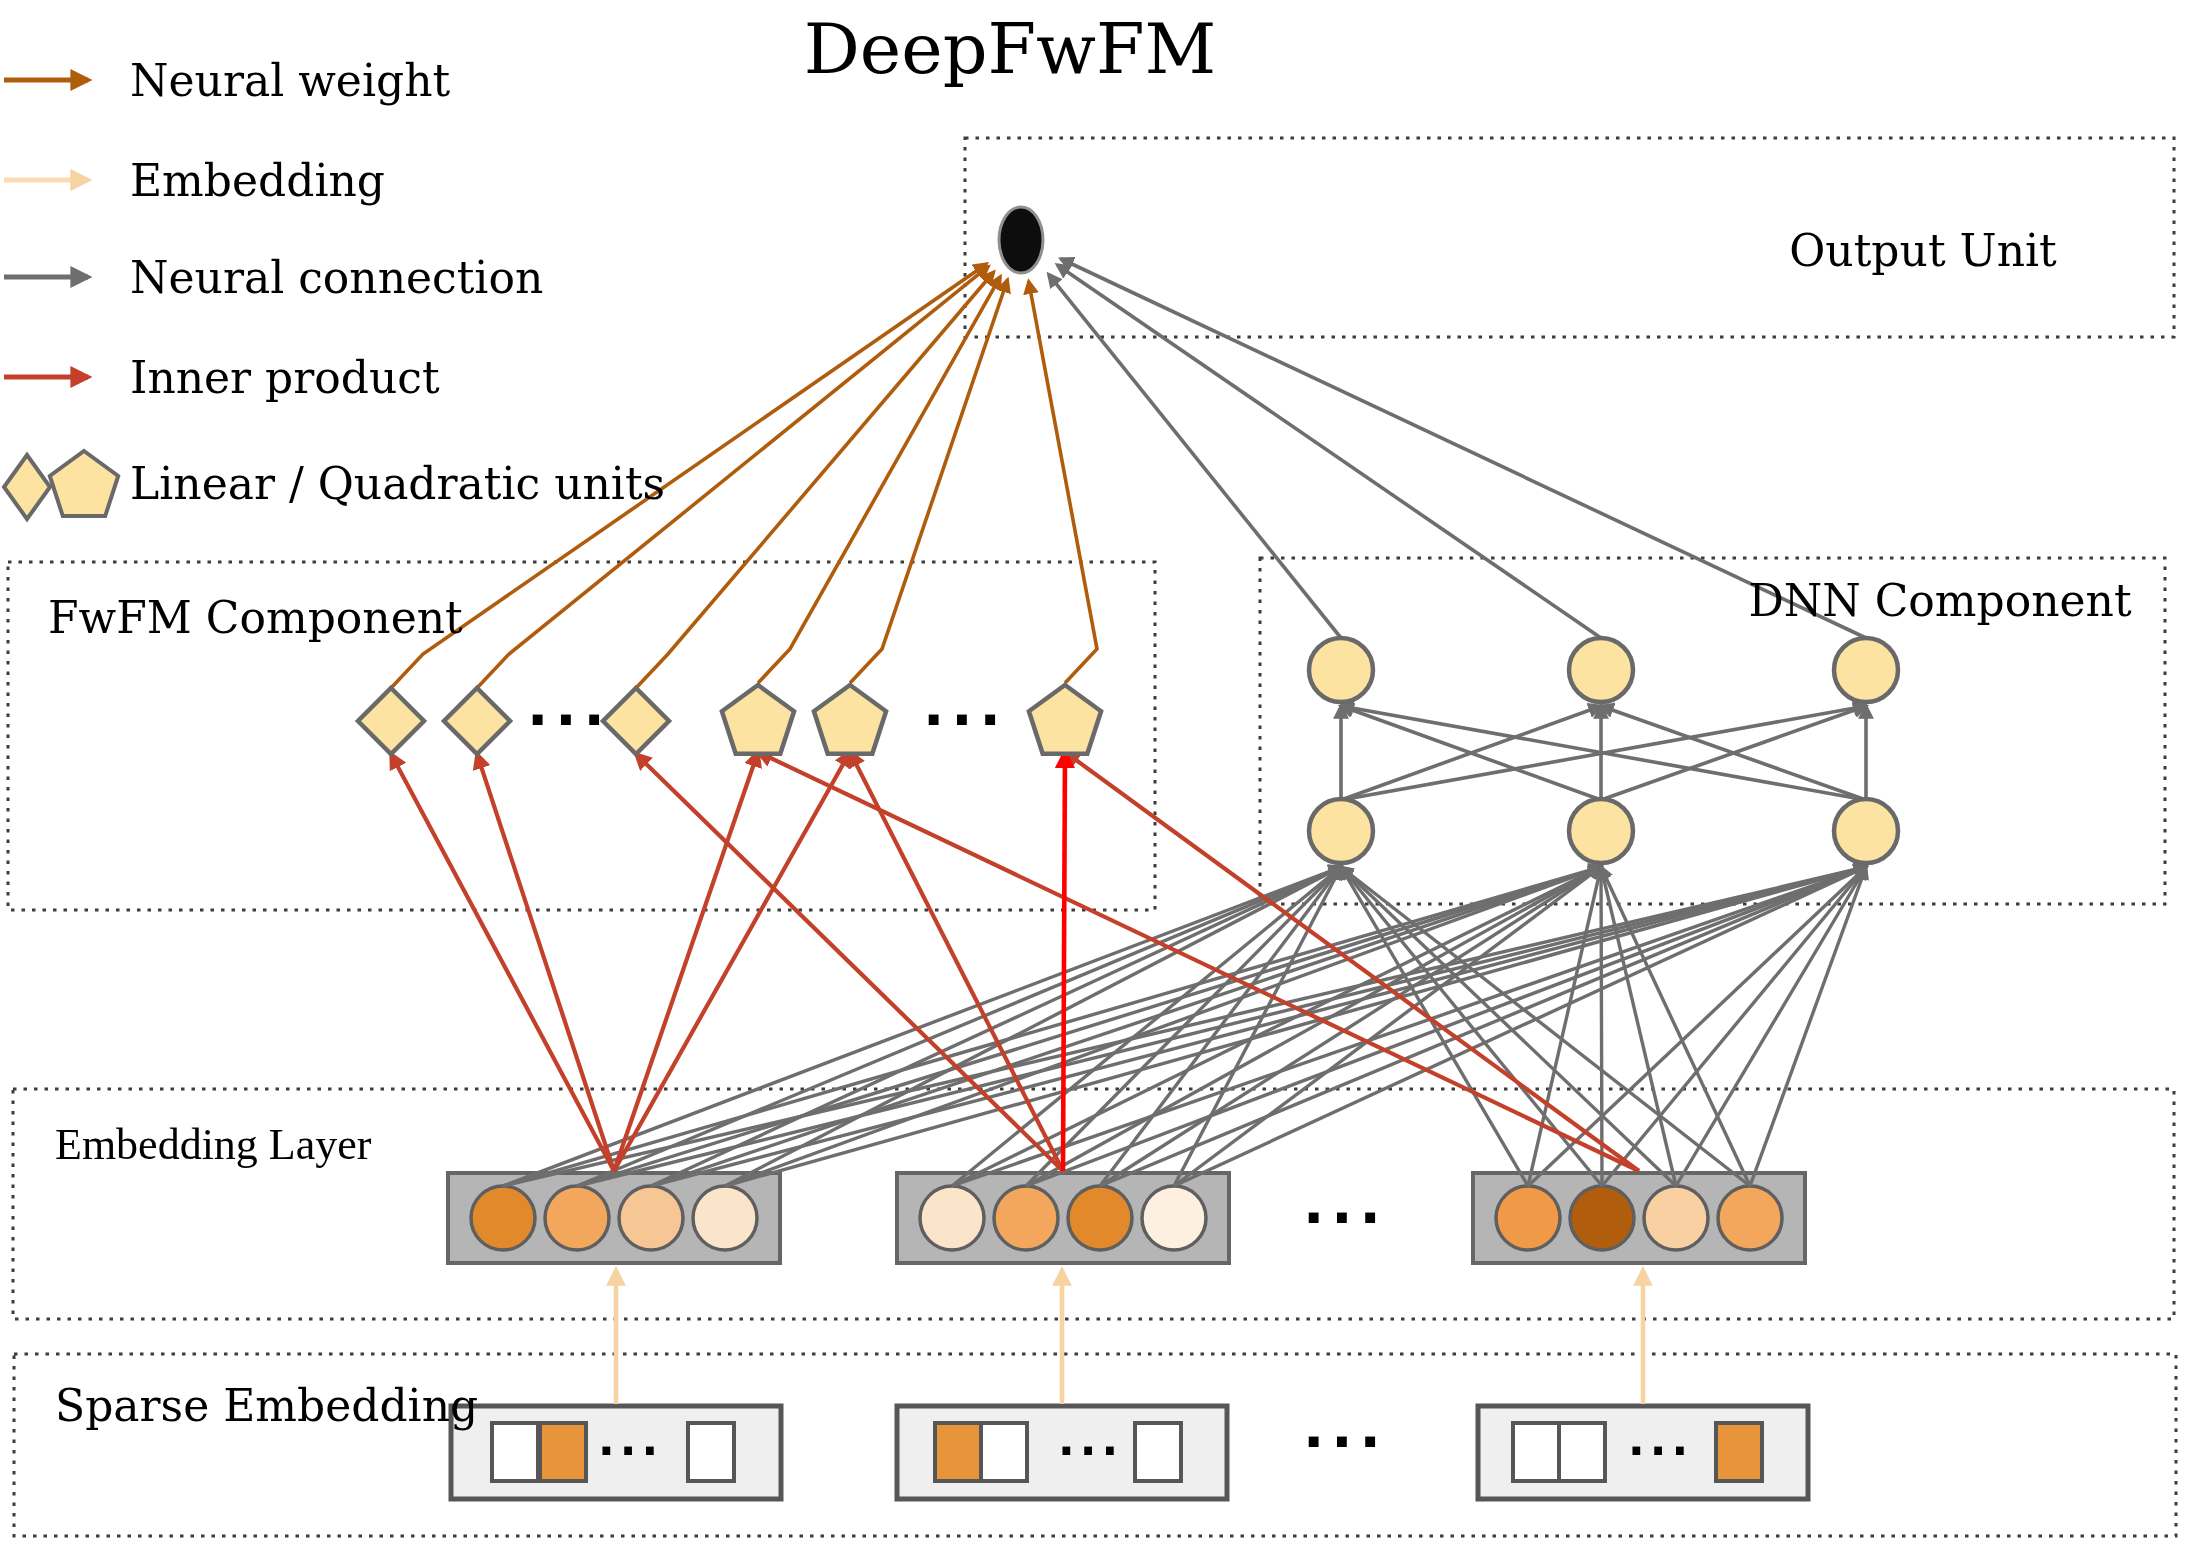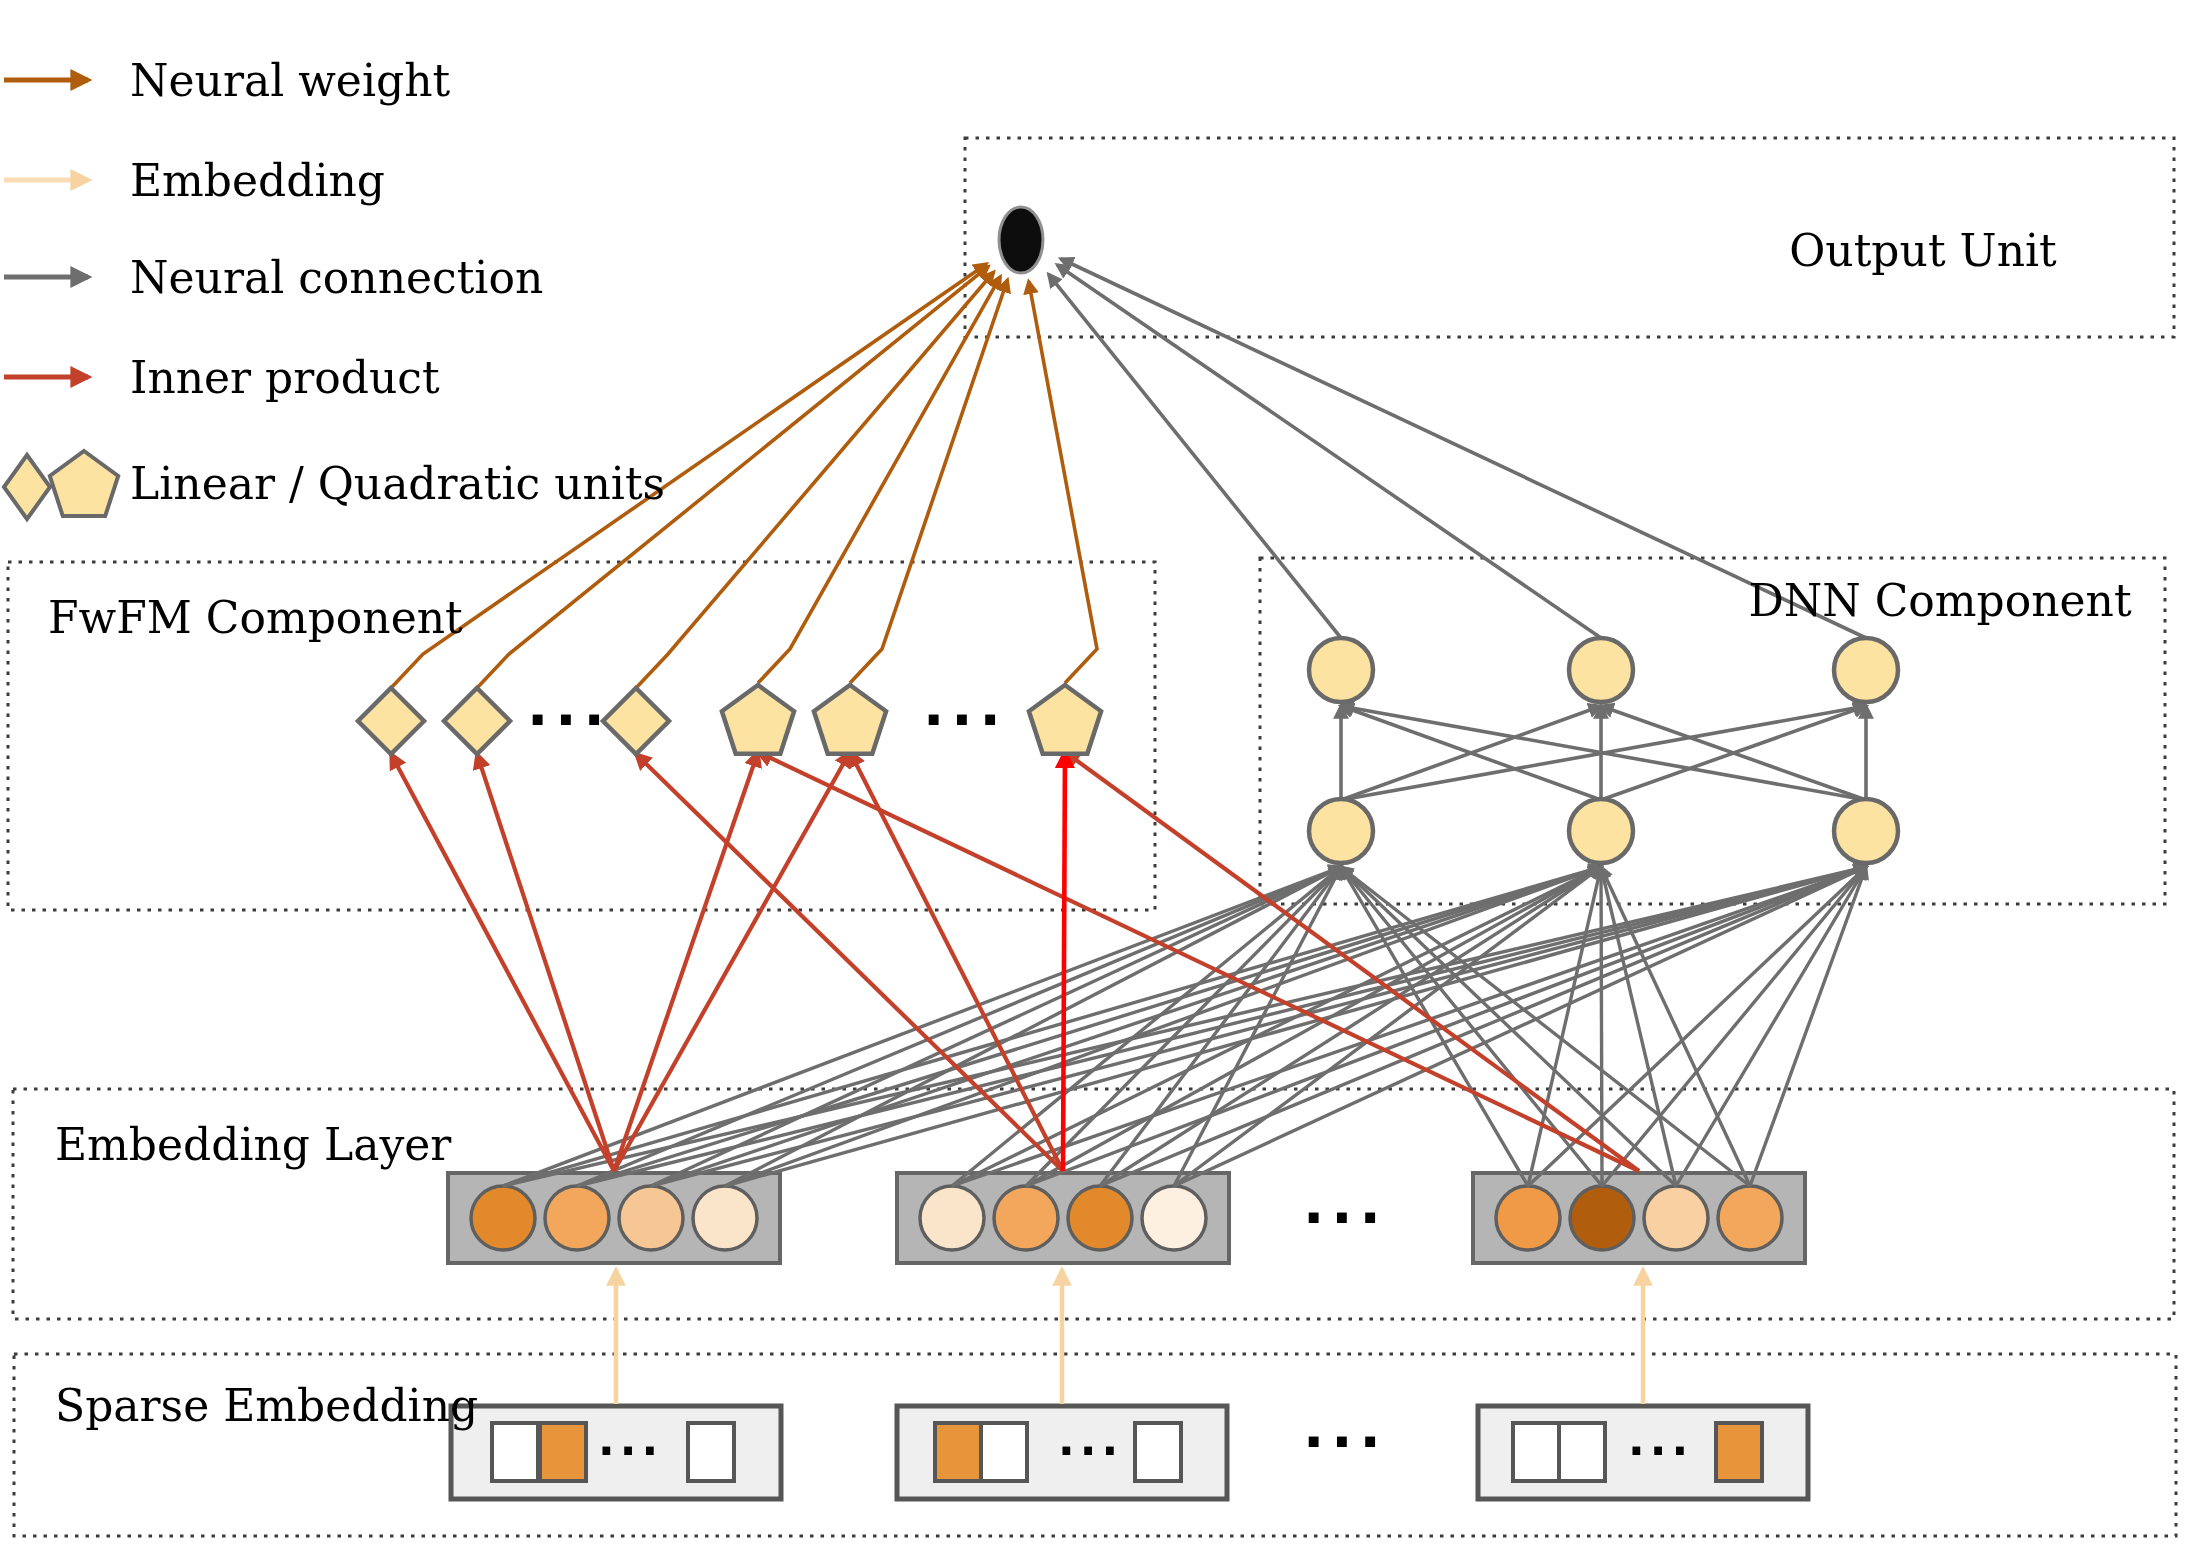--- a/index.html
+++ b/index.html
@@ -148,31 +148,32 @@
       <circle cx="1866" cy="831" r="32" fill="#fce3a2" stroke="#696969" stroke-width="4.5"></circle>
       <ellipse cx="1021" cy="240" rx="22" ry="33" fill="#0d0d0d" stroke="#909090" stroke-width="3"></ellipse>
       <line x1="4" y1="80" x2="88" y2="80" stroke="#b05c0d" stroke-width="5" marker-end="url(#ah-orange)"></line>
       <line x1="4" y1="180" x2="88" y2="180" stroke="#fbdcb4" stroke-width="5" marker-end="url(#ah-peach)"></line>
       <line x1="4" y1="277" x2="88" y2="277" stroke="#6e6e6e" stroke-width="5" marker-end="url(#ah-gray)"></line>
       <line x1="4" y1="377" x2="88" y2="377" stroke="#c3402b" stroke-width="5" marker-end="url(#ah-red)"></line>
       <polygon points="27,455 50,487 27,519 4,487" fill="#fce3a2" stroke="#696969" stroke-width="4"></polygon>
       <polygon points="84.0,451.0 118.2,475.9 105.2,516.1 62.8,516.1 49.8,475.9" fill="#fce3a2" stroke="#696969" stroke-width="4"></polygon>
     </svg>
 
+  <div class="title">DeepFwFM</div>
 
   <div class="legend-label" style="top:80px">Neural weight</div>
   <div class="legend-label" style="top:180px">Embedding</div>
   <div class="legend-label" style="top:277px">Neural connection</div>
   <div class="legend-label" style="top:377px">Inner product</div>
   <div class="legend-label" style="top:483px">Linear / Quadratic units</div>
 
   <div class="lbl right" style="left:1713px;top:250px;width:420px;">Output Unit</div>
   <div class="lbl" style="left:48px;top:617px;">FwFM  Component</div>
   <div class="lbl right" style="left:1730px;top:600px;width:420px;">DNN Component</div>
-  <div class="lbl" style="left:55px;top:1144px;">Embedding Layer</div>
+  <div class="lbl" style="left:55px;top:1144px;font-family:Liberation Serif, serif;">Embedding Layer</div>
   <div class="lbl" style="left:55px;top:1405px;">Sparse Embedding</div>
 
   <div class="dots-lg" style="left:527px;top:678px;">...</div>
   <div class="dots-lg" style="left:923px;top:678px;">...</div>
   <div class="dots-lg" style="left:1303px;top:1176px;">...</div>
   <div class="dots-lg" style="left:1303px;top:1400px;">...</div>
   <div class="dots-sm" style="left:598px;top:1418px;">...</div>
   <div class="dots-sm" style="left:1058px;top:1418px;">...</div>
   <div class="dots-sm" style="left:1628px;top:1418px;">...</div>
 </div>

